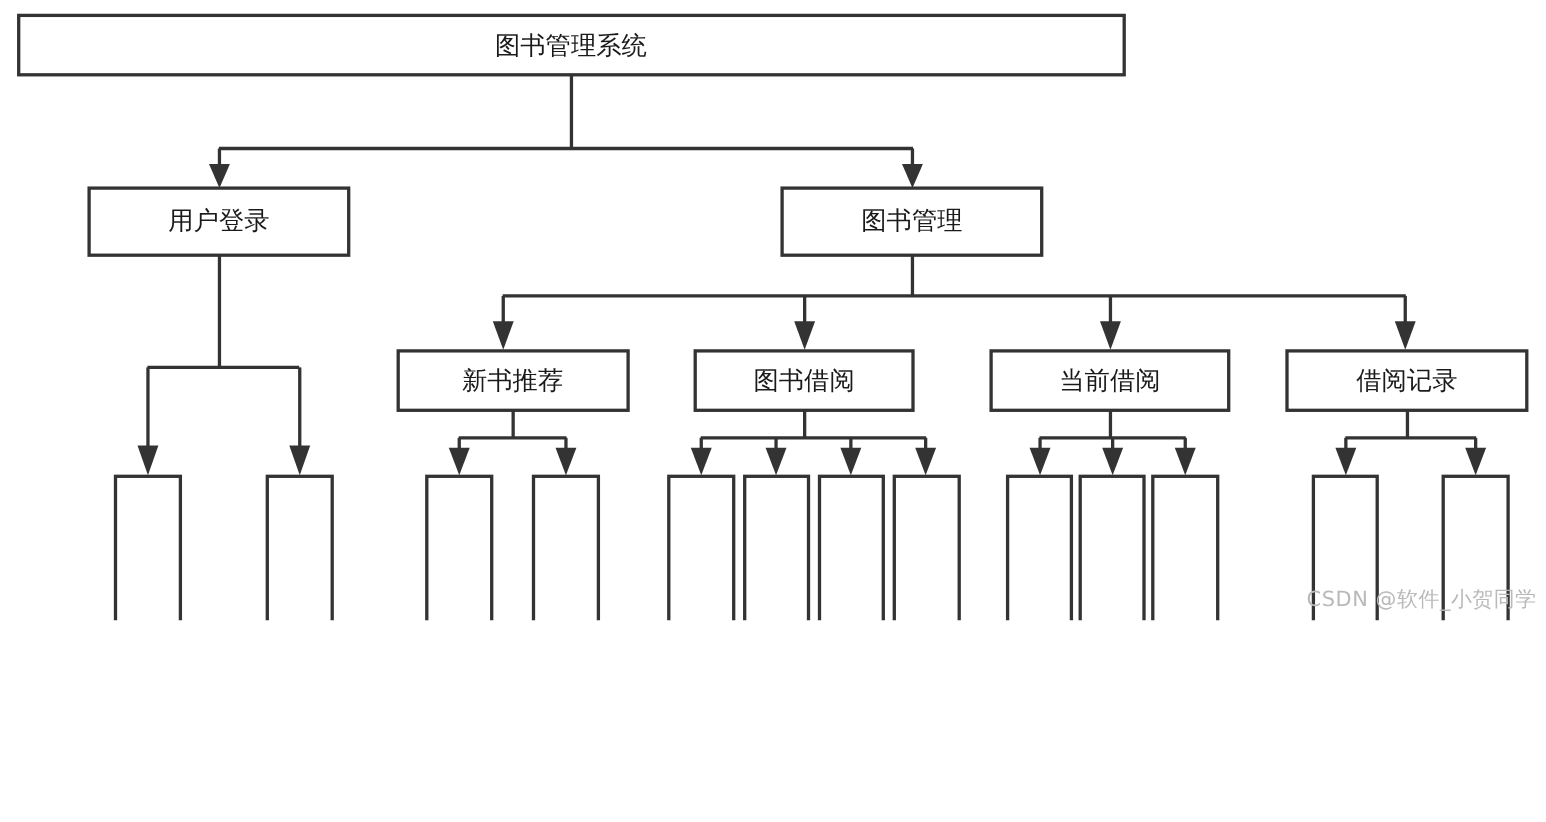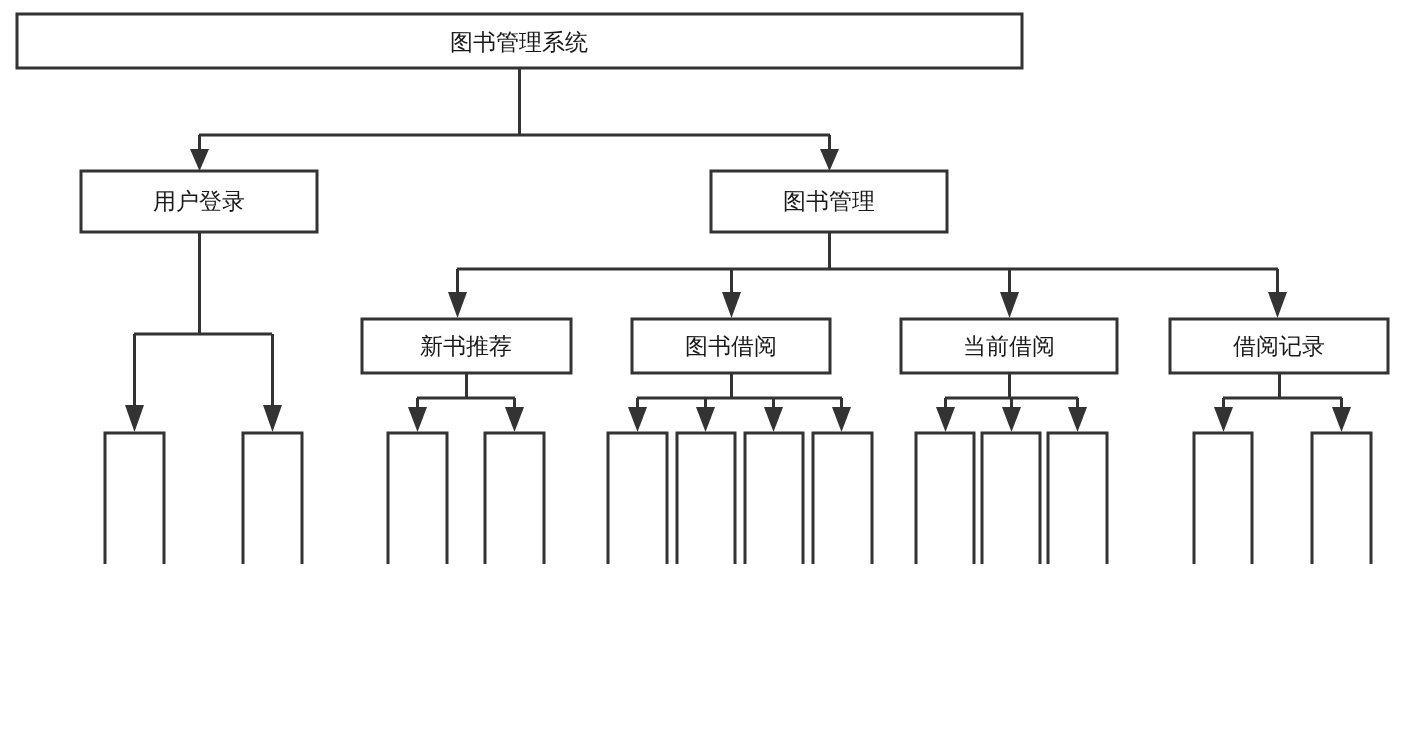--- a/index.html
+++ b/index.html
@@ -199,14 +199,15 @@
   <div class="leaf-label" style="left:745px; top:433px; width:58px; height:302px; align-items:flex-start;">编辑图书（管理员）</div>
   <div class="leaf-label" style="left:813px; top:433px; width:59px; height:302px;">借阅图书</div>
 
   <div class="leaf-label" style="left:916px; top:433px; width:58px; height:302px;">查询图书</div>
   <div class="leaf-label" style="left:982px; top:433px; width:58px; height:302px;">归还图书</div>
   <div class="leaf-label" style="left:1048px; top:433px; width:59px; height:302px; align-items:flex-start;">确认归还（管理员）</div>
 
   <div class="leaf-label" style="left:1194px; top:433px; width:58px; height:302px;">新增借阅记录</div>
   <div class="leaf-label" style="left:1312px; top:433px; width:59px; height:302px;">查询借阅记录</div>
 
+  <div class="watermark">CSDN @软件_小贺同学</div>
 
 </div>
 
 </body></html>

